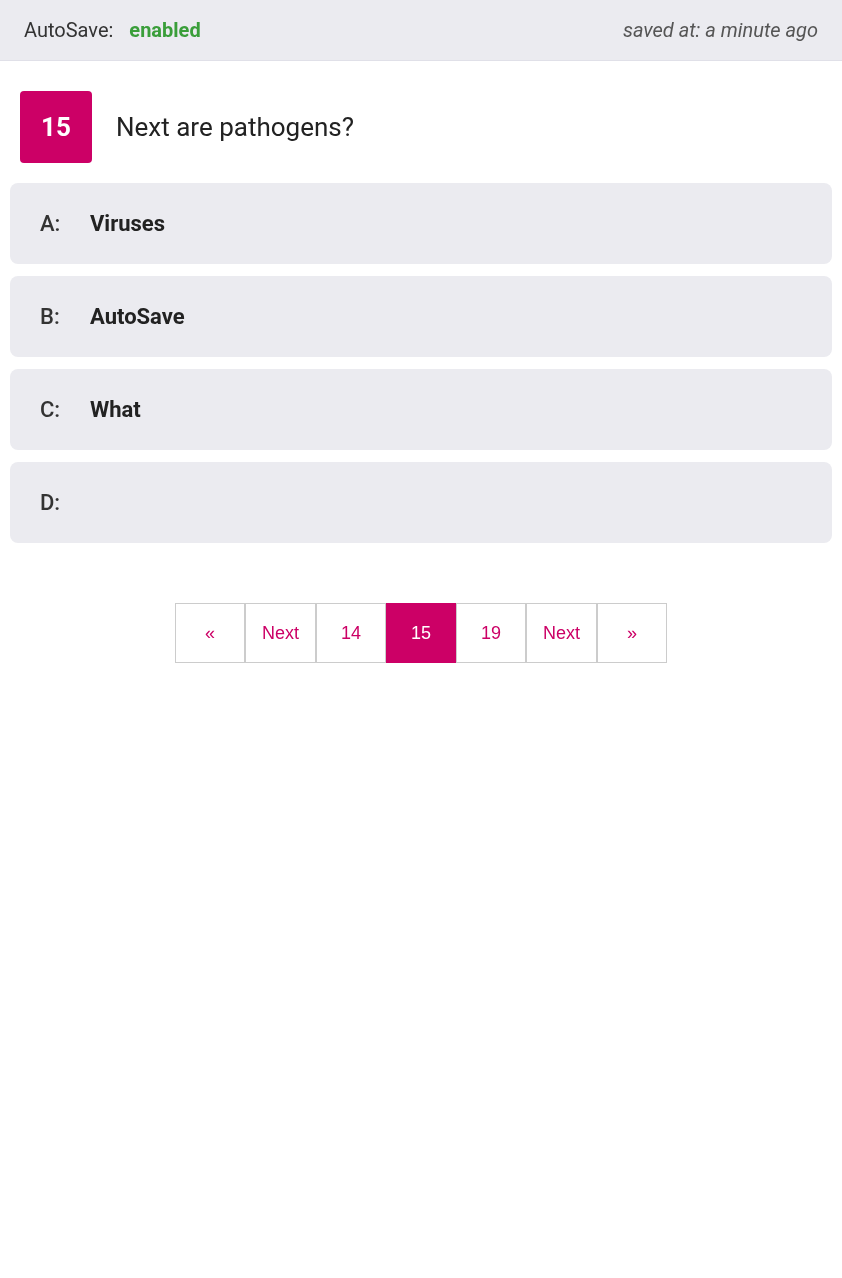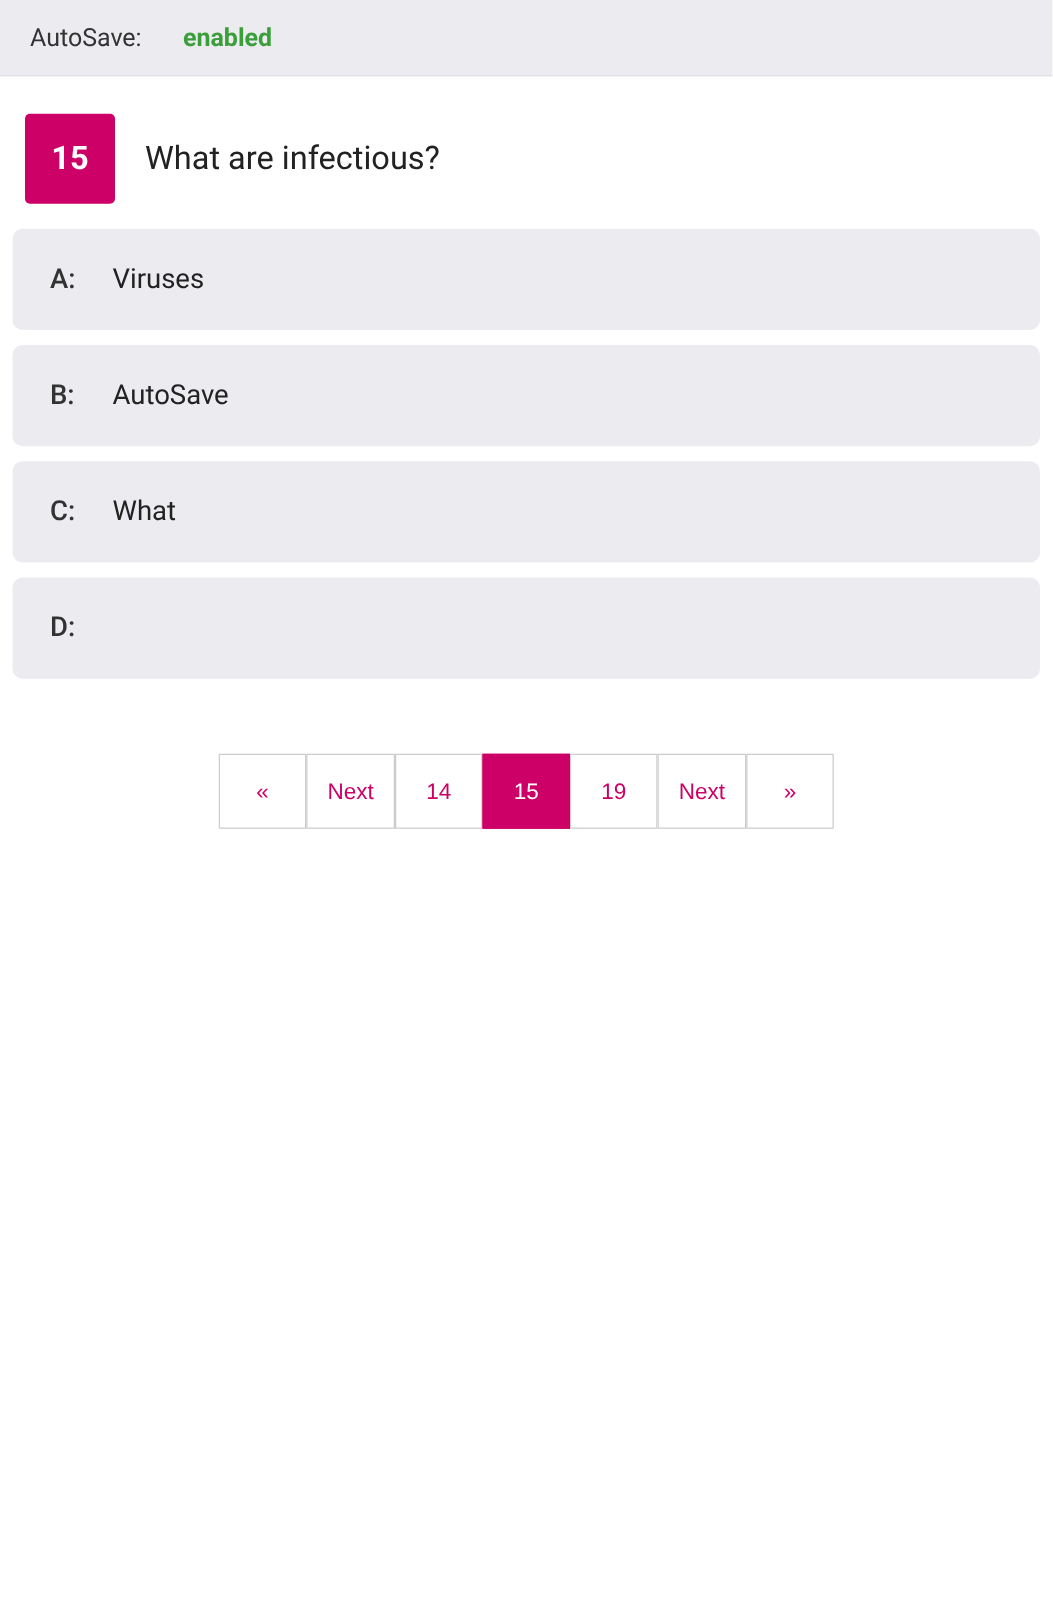--- a/index.html
+++ b/index.html
@@ -14,21 +14,21 @@
       width: 842px;
       min-height: 1278px;
       overflow-x: hidden;
     }
 
     .autosave-bar {
       background: #ebebf0;
       padding: 18px 24px;
       display: flex;
       align-items: center;
-      gap: 33px;
+      gap: 16px;
       border-bottom: 1px solid #e0e0e8;
     }
 
     .autosave-label {
       font-size: 20px;
       color: #333;
       font-weight: 400;
     }
 
     .autosave-status {
@@ -93,21 +93,21 @@
     .answer-letter {
       font-size: 22px;
       color: #333;
       font-weight: 500;
       min-width: 50px;
     }
 
     .answer-text {
       font-size: 22px;
       color: #222;
-      font-weight: 400;
+      font-weight: 700;
     }
 
     .pagination {
       display: flex;
       justify-content: center;
       align-items: center;
       gap: 0;
       margin-top: 40px;
       padding: 20px 0 30px 0;
     }
@@ -138,25 +138,26 @@
       color: #cc0066;
       font-weight: 500;
     }
   </style>
 </head>
 <body>
 
 <div class="autosave-bar">
   <span class="autosave-label">AutoSave:</span>
   <span class="autosave-status">enabled</span>
+  <span class="autosave-time">saved at: a minute ago</span>
 </div>
 
 <div class="question-header">
   <div class="question-number-badge">15</div>
-  <span class="question-text">What are infectious?</span>
+  <span class="question-text">Next are pathogens?</span>
 </div>
 
 <div class="answer-options">
 
   <div class="answer-option">
     <span class="answer-letter">A:</span>
     <span class="answer-text">Viruses</span>
   </div>
 
   <div class="answer-option">

